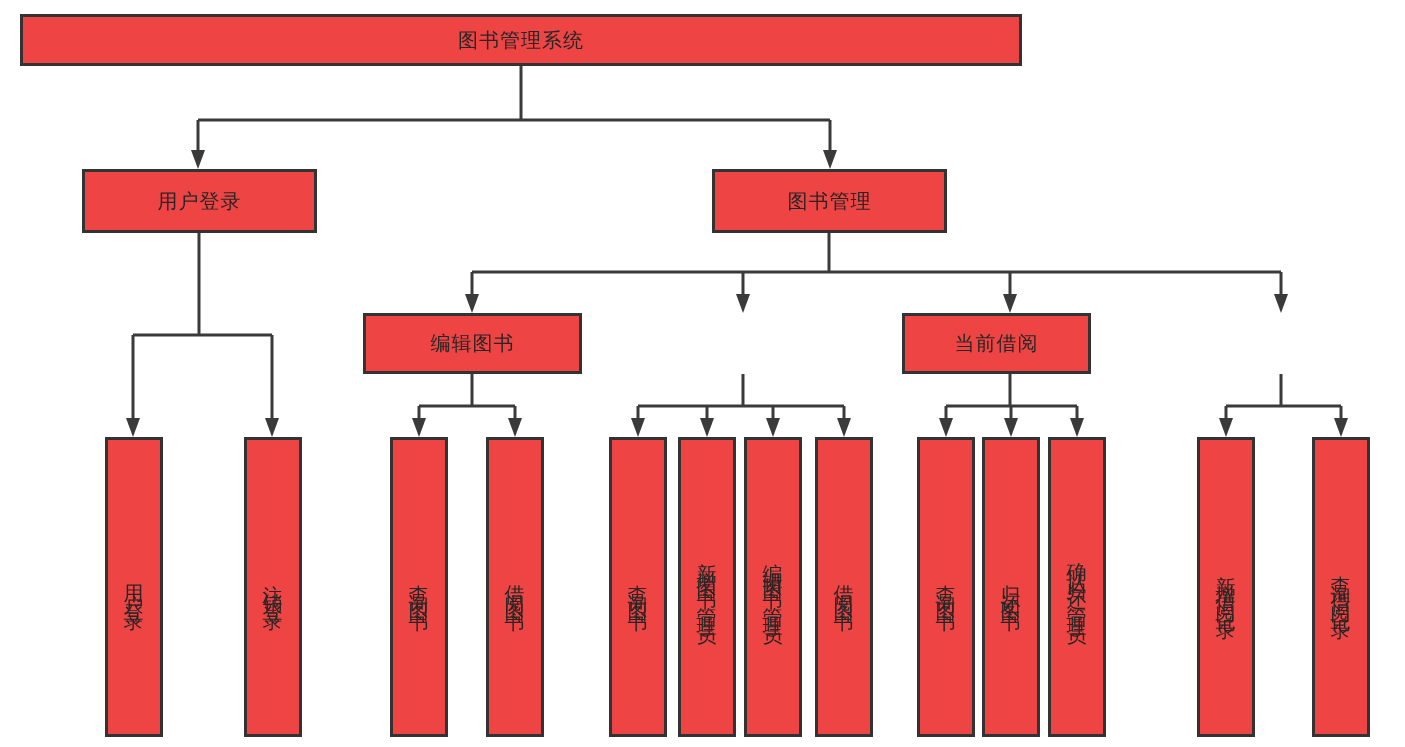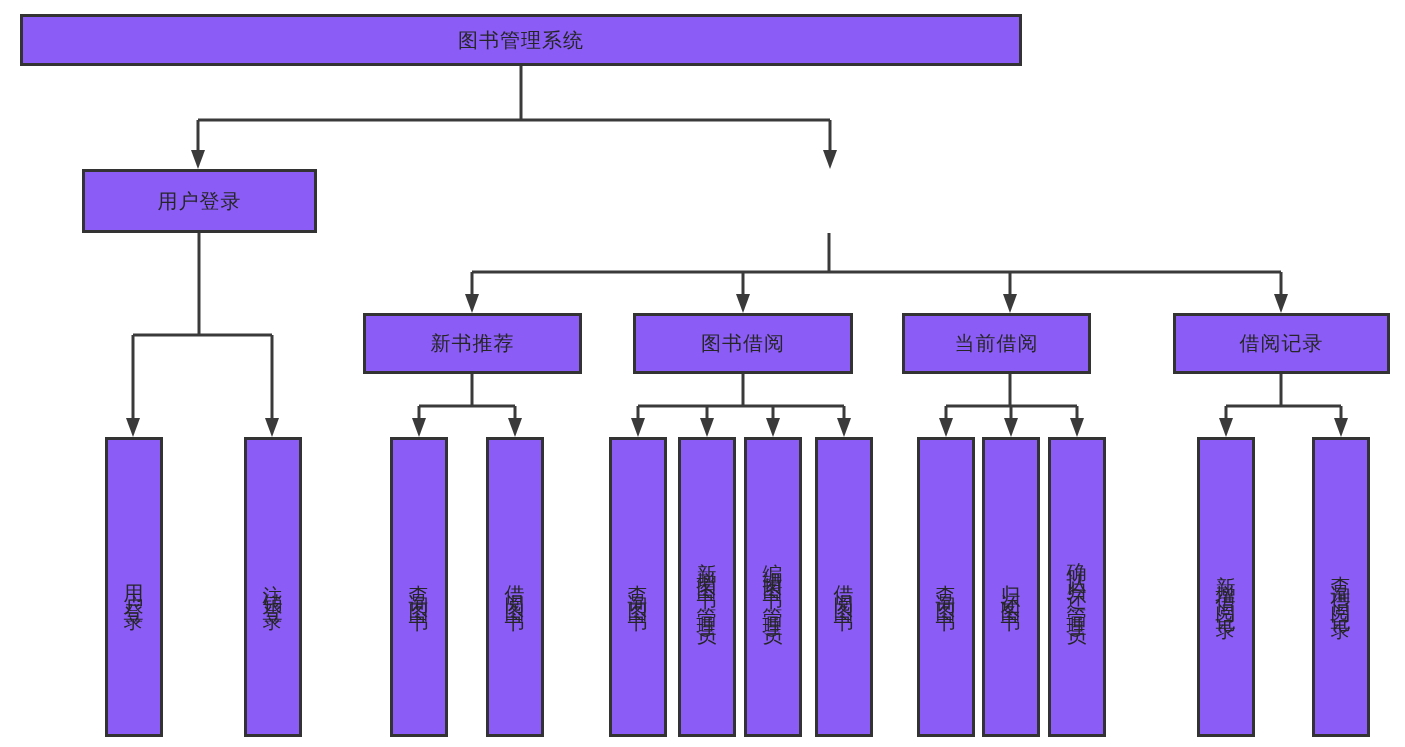--- a/index.html
+++ b/index.html
@@ -8,21 +8,21 @@
     width:1405px;height:747px;
     background:#ffffff;
     font-family:"Liberation Sans","DejaVu Sans",sans-serif;
     color:#262626;
     overflow:hidden;
   }
   #connectors{position:absolute;left:0;top:0;width:1405px;height:747px;}
   .node{
     position:absolute;
     box-sizing:border-box;
-    background:#8b5cf6;
+    background:#ef4444;
     border:3px solid #333333;
     display:flex;
     align-items:center;
     justify-content:center;
     text-align:center;
   }
   .node .lbl{
     font-size:20px;
     color:#262626;
     letter-spacing:1px;
@@ -137,33 +137,30 @@
     </g>
   </svg>
 
   <div class="node" id="n-root">
     <span class="lbl">图书管理系统</span>
   </div>
 
   <div class="node" id="n-user-login">
     <span class="lbl">用户登录</span>
   </div>
+  <div class="node" id="n-book-mgmt">
+    <span class="lbl">图书管理</span>
+  </div>
 
   <div class="node" id="n-new-book-rec">
-    <span class="lbl">新书推荐</span>
-  </div>
-  <div class="node" id="n-book-borrow">
-    <span class="lbl">图书借阅</span>
+    <span class="lbl">编辑图书</span>
   </div>
   <div class="node" id="n-current-borrow">
     <span class="lbl">当前借阅</span>
   </div>
-  <div class="node" id="n-borrow-record">
-    <span class="lbl">借阅记录</span>
-  </div>
 
   <div class="node vnode" id="n-leaf-user-login">
     <span class="lbl">用户登录</span>
   </div>
   <div class="node vnode" id="n-leaf-logout">
     <span class="lbl">注销登录</span>
   </div>
   <div class="node vnode" id="n-leaf-query-book-1">
     <span class="lbl">查询图书</span>
   </div>

